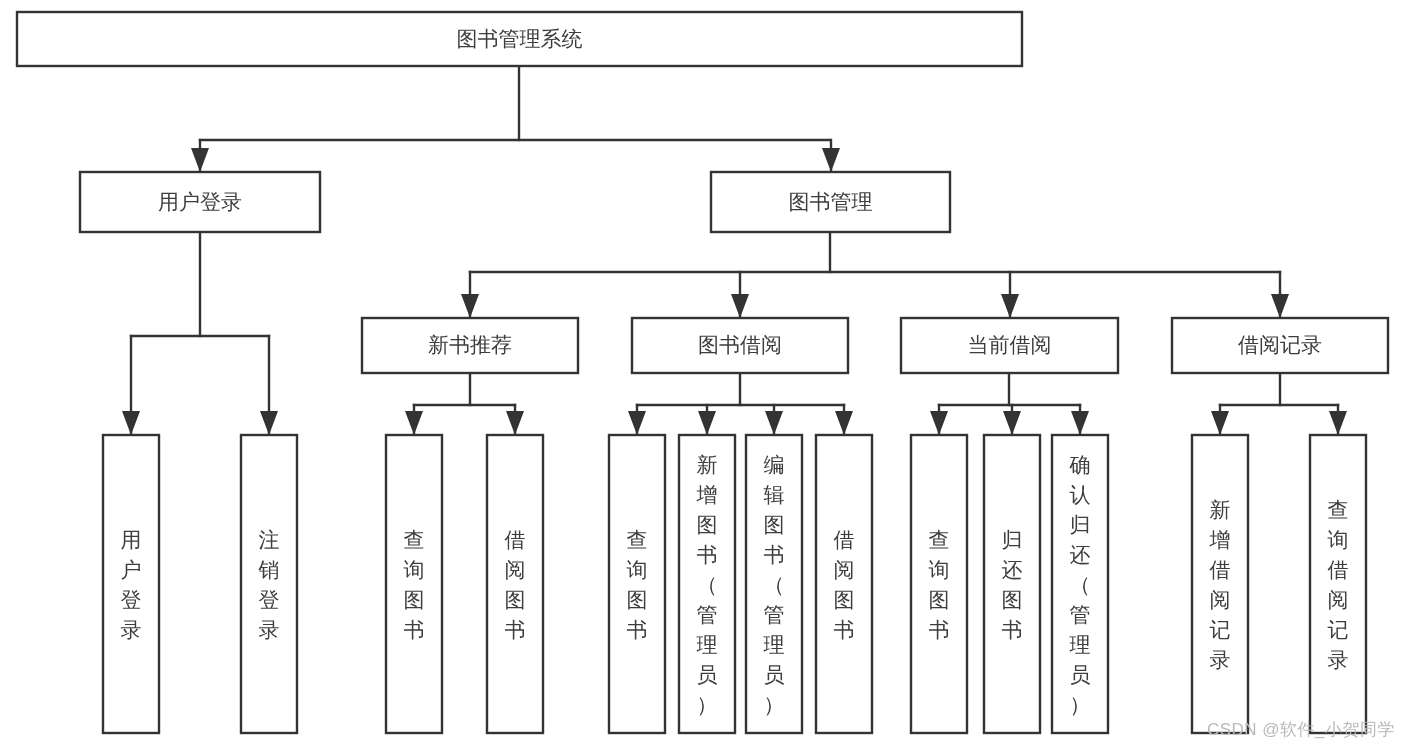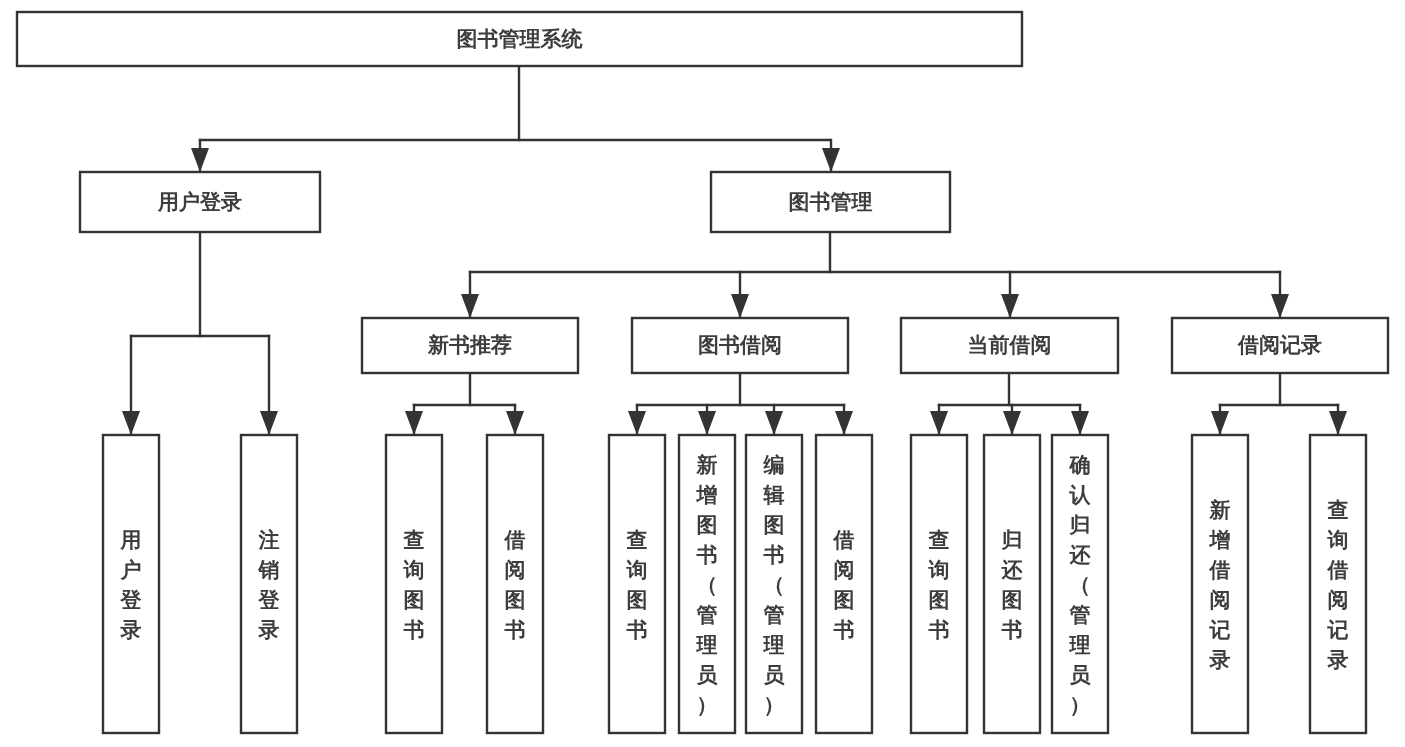--- a/index.html
+++ b/index.html
@@ -11,21 +11,20 @@
     width: 1405px;
     height: 747px;
     font-family: "Liberation Sans", "DejaVu Sans", sans-serif;
     overflow: hidden;
     position: relative;
   }
   #diagram-root {
     position: relative;
     width: 1405px;
     height: 747px;
-    font-weight: bold;
   }
   svg.diagram-canvas {
     position: absolute;
     top: 0;
     left: 0;
     width: 1405px;
     height: 747px;
     display: block;
   }
   .node-box {
@@ -203,13 +202,14 @@
         <g>
           <rect x="1192" y="435" width="56" height="298" class="node-box"></rect>
           <text x="1220" class="node-label-v"><tspan x="1220" y="517">新</tspan><tspan x="1220" y="547">增</tspan><tspan x="1220" y="577">借</tspan><tspan x="1220" y="607">阅</tspan><tspan x="1220" y="637">记</tspan><tspan x="1220" y="667">录</tspan></text>
         </g>
         <g>
           <rect x="1310" y="435" width="56" height="298" class="node-box"></rect>
           <text x="1338" class="node-label-v"><tspan x="1338" y="517">查</tspan><tspan x="1338" y="547">询</tspan><tspan x="1338" y="577">借</tspan><tspan x="1338" y="607">阅</tspan><tspan x="1338" y="637">记</tspan><tspan x="1338" y="667">录</tspan></text>
         </g>
       </g>
   </svg>
+  <div class="watermark-text">CSDN @软件_小贺同学</div>
 </div>
 
 </body></html>

